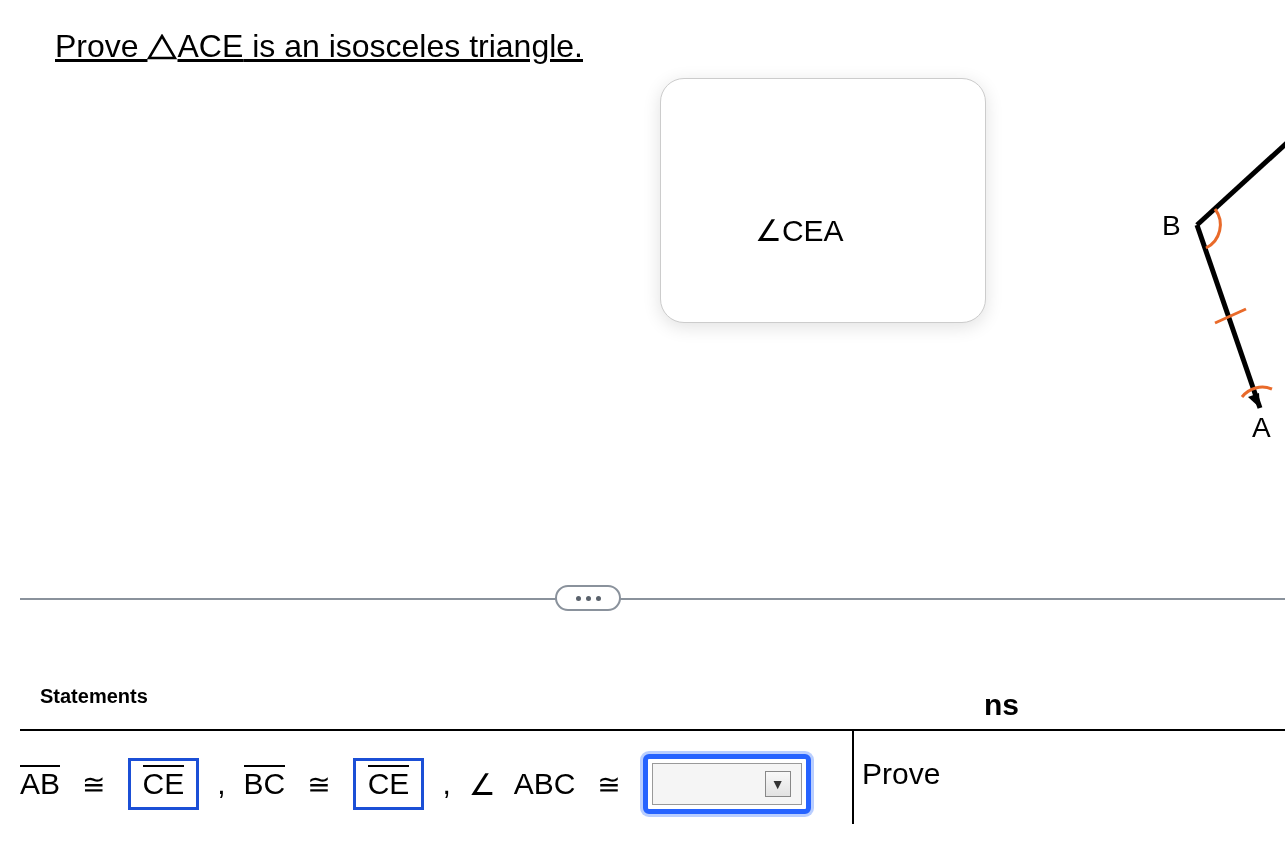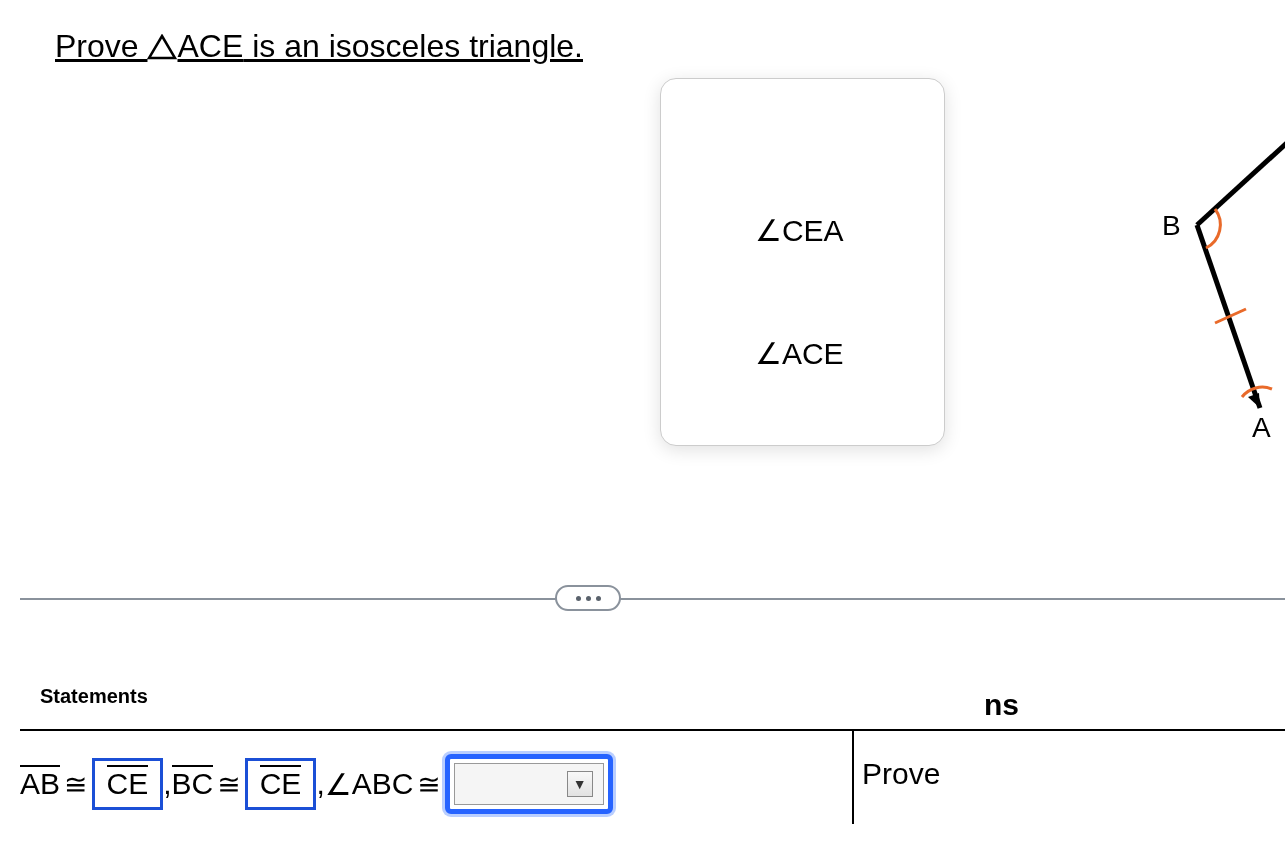--- a/index.html
+++ b/index.html
@@ -85,21 +85,21 @@
       width: 2px;
       height: 95px;
       background: #000;
     }
     .statement-row {
       position: absolute;
       top: 754px;
       left: 20px;
       display: flex;
       align-items: center;
-      gap: 0;
+      gap: 18px;
       font-size: 30px;
       white-space: nowrap;
     }
     .overbar {
       position: relative;
       display: inline-block;
     }
     .overbar::before {
       content: "";
       position: absolute;
@@ -158,24 +158,24 @@
     .reason-cell {
       position: absolute;
       top: 757px;
       left: 862px;
       font-size: 30px;
     }
     .dropdown-panel {
       position: absolute;
       top: 78px;
       left: 660px;
-      width: 285px;
+      width: 326px;
       background: #fff;
       border: 1px solid #ccc;
-      border-radius: 16px;
+      border-radius: 24px;
       box-shadow: 0 4px 18px rgba(0,0,0,0.12);
       padding: 90px 0 30px 0;
     }
     .dropdown-option {
       padding: 44px 0 44px 94px;
       font-size: 30px;
       cursor: pointer;
     }
     .diagram-area {
       position: absolute;
@@ -255,16 +255,13 @@
     </span>
   </span>
 </div>
 
 <div class="reason-cell">Prove</div>
 
 <div class="dropdown-panel">
   <div class="dropdown-option">
     <span>∠</span><span>CEA</span>
   </div>
-  <div class="dropdown-option">
-    <span>∠</span><span>ACE</span>
-  </div>
 </div>
 
 </body></html>

